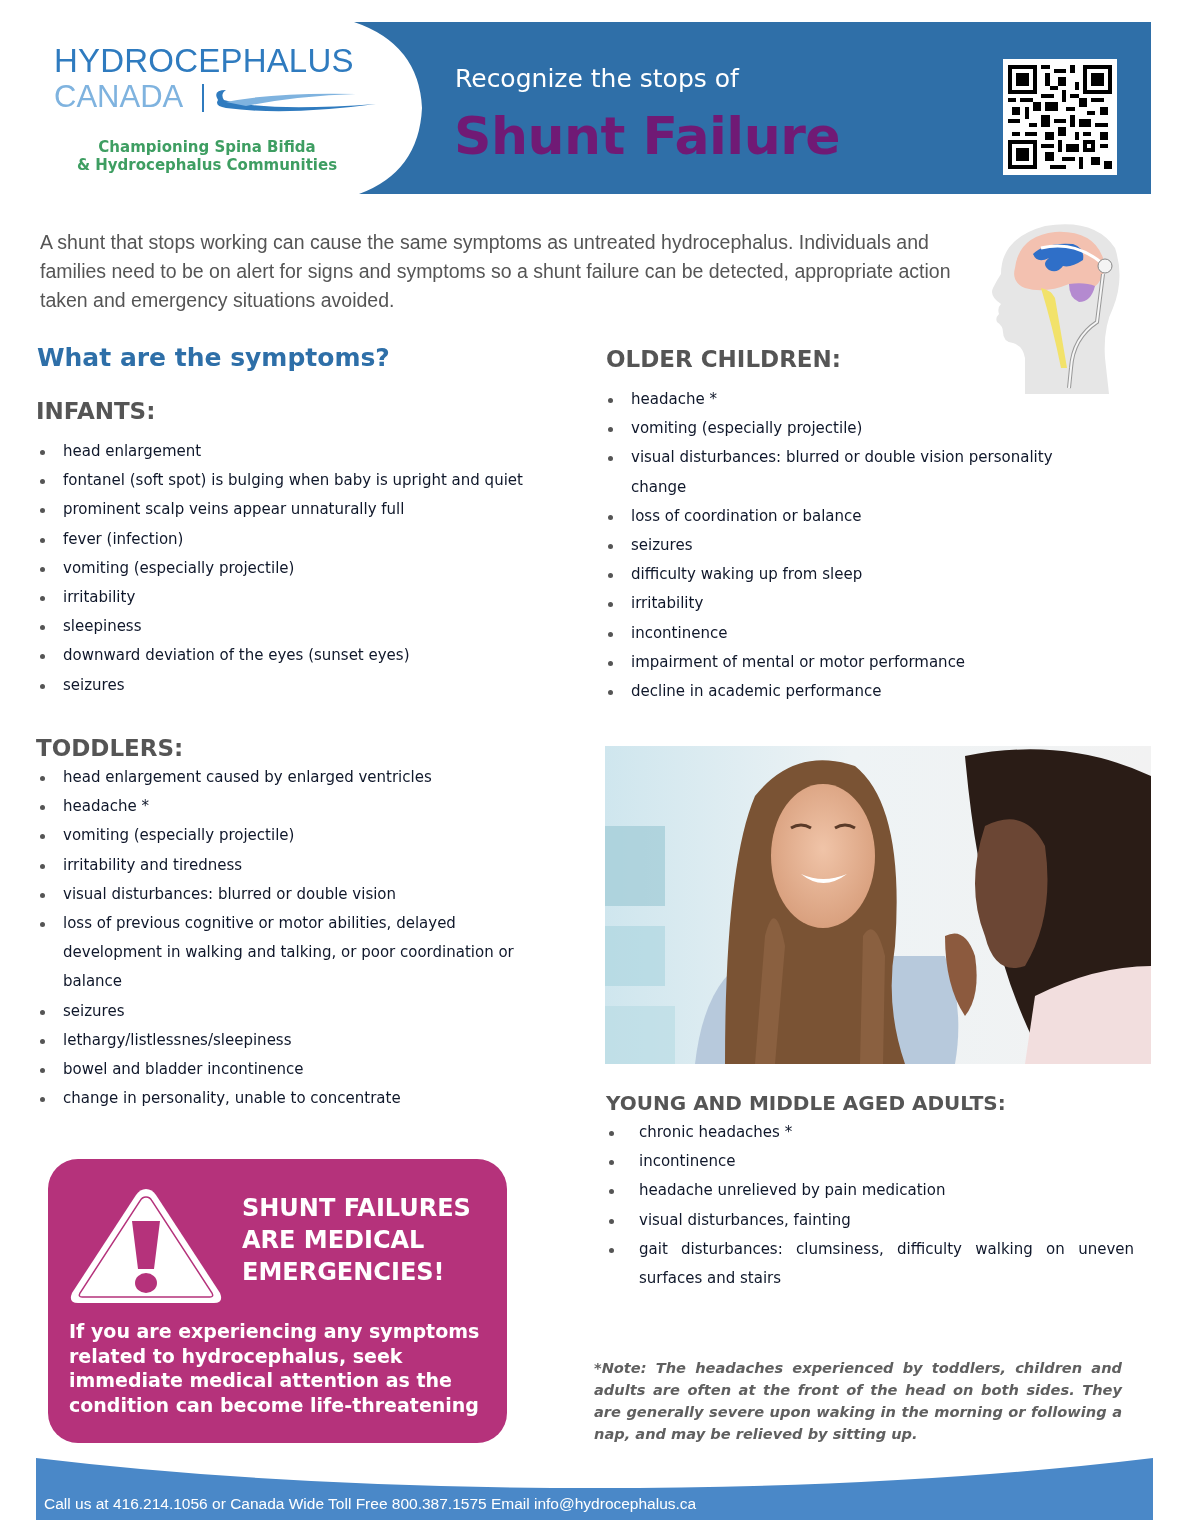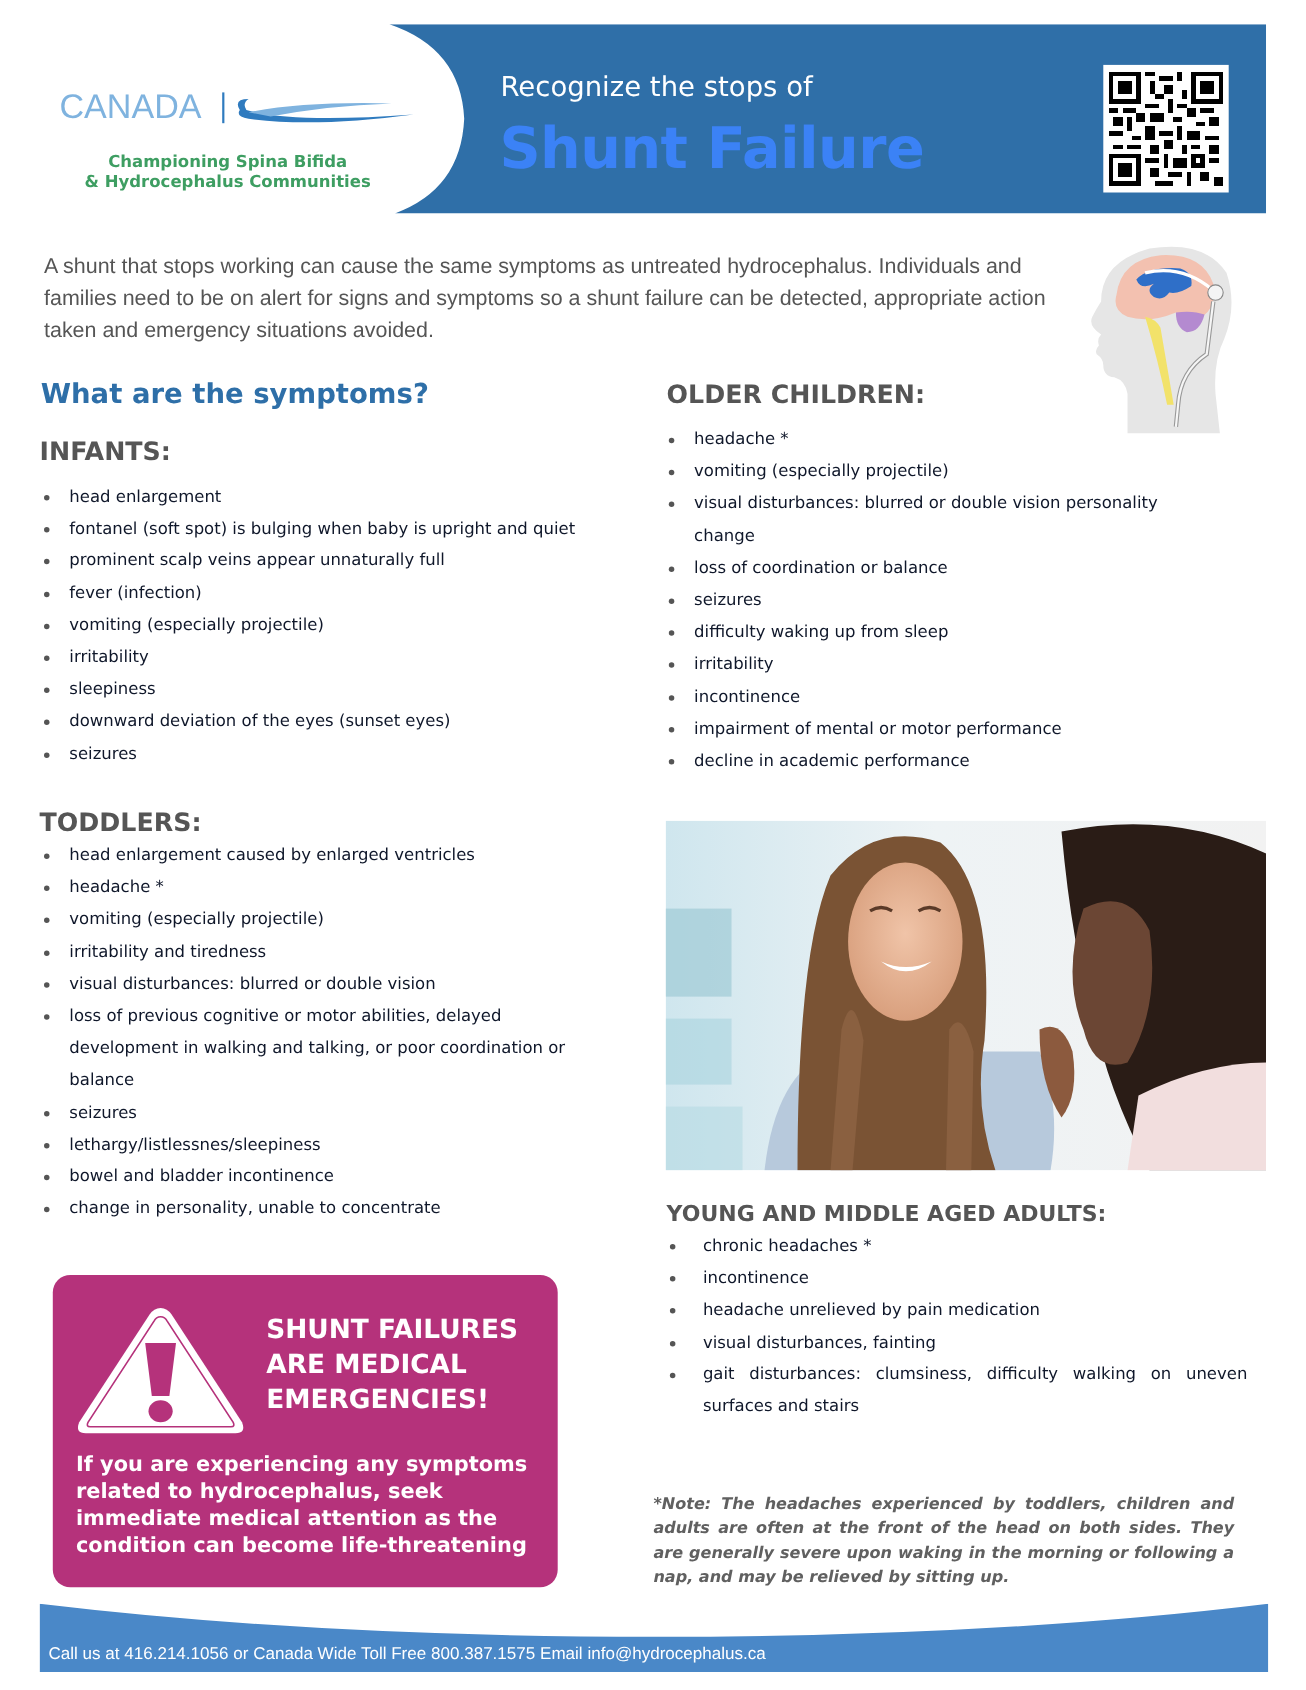--- a/index.html
+++ b/index.html
@@ -9,21 +9,21 @@
   
   .header { position: absolute; left: 34px; top: 22px; width: 1117px; height: 172px; }
   .header-band { position: absolute; left: 0; top: 0; width: 1117px; height: 172px; }
   .logo { position: absolute; left: 20px; top: 20px; width: 320px; height: 140px; }
   .logo-line1 { position: absolute; left: 0; top: 0; font-family: "Liberation Sans", sans-serif; font-size: 33px; color: #2f7bbf; letter-spacing: 0.2px; white-space: nowrap; }
   .logo-line2 { position: absolute; left: 0; top: 37px; font-family: "Liberation Sans", sans-serif; font-size: 31px; color: #7fb3df; white-space: nowrap; }
   .logo-sep { position: absolute; left: 148px; top: 42px; width: 2px; height: 28px; background: #2f7bbf; }
   .logo-wave { position: absolute; left: 152px; top: 40px; width: 170px; height: 34px; }
   .logo-tag { position: absolute; left: 0; top: 96px; width: 306px; text-align: center; font-family: "DejaVu Sans", sans-serif; font-weight: bold; font-size: 15px; line-height: 18px; color: #3e9e62; }
   .header-kicker { position: absolute; left: 421px; top: 42px; font-family: "DejaVu Sans", sans-serif; font-size: 25px; color: #ffffff; white-space: nowrap; }
-  .header-title { position: absolute; left: 420px; top: 84px; font-family: "DejaVu Sans", sans-serif; font-weight: bold; font-size: 52px; color: #3b82f6; white-space: nowrap; letter-spacing: -0.5px; }
+  .header-title { position: absolute; left: 420px; top: 84px; font-family: "DejaVu Sans", sans-serif; font-weight: bold; font-size: 52px; color: #701a75; white-space: nowrap; letter-spacing: -0.5px; }
   .qr { position: absolute; left: 969px; top: 37px; width: 114px; height: 116px; background: #ffffff; padding: 5px; }
 
   
   .intro { position: absolute; left: 40px; top: 228px; width: 920px; font-family: "Liberation Sans", sans-serif; font-size: 19.5px; line-height: 29px; color: #555555; }
   .head-illustration { position: absolute; left: 985px; top: 218px; width: 140px; height: 176px; }
 
   
   .symptoms-heading { position: absolute; left: 37px; top: 343px; font-family: "DejaVu Sans", sans-serif; font-weight: bold; font-size: 25px; color: #2e6fa8; white-space: nowrap; }
   .group-title { position: absolute; font-family: "DejaVu Sans", sans-serif; font-weight: bold; font-size: 23px; color: #555555; white-space: nowrap; }
 
@@ -33,39 +33,40 @@
   ul.symptoms.wide li { padding-left: 35px; }
   ul.symptoms.wide li::before { left: 5px; }
 
   
   .photo { position: absolute; left: 605px; top: 746px; width: 546px; height: 318px; overflow: hidden; }
 
   
   .note { position: absolute; left: 594px; top: 1357px; width: 528px; font-family: "DejaVu Sans", sans-serif; font-style: italic; font-weight: bold; font-size: 14.6px; line-height: 22px; color: #606060; text-align: justify; }
 
   
-  .alert { position: absolute; left: 48px; top: 1159px; width: 459px; height: 284px; background: #b5327b; border-radius: 16px; }
+  .alert { position: absolute; left: 48px; top: 1159px; width: 459px; height: 284px; background: #b5327b; border-radius: 30px; }
   .alert-icon { position: absolute; left: 18px; top: 26px; width: 160px; height: 122px; }
   .alert-title { position: absolute; left: 194px; top: 33px; font-family: "DejaVu Sans", sans-serif; font-weight: bold; font-size: 24px; line-height: 32px; color: #ffffff; }
   .alert-body { position: absolute; left: 21px; top: 160px; width: 430px; font-family: "DejaVu Sans", sans-serif; font-weight: bold; font-size: 19px; line-height: 24.5px; color: #ffffff; }
 
   
   .footer { position: absolute; left: 36px; top: 1458px; width: 1117px; height: 62px; }
   .footer-text-left { position: absolute; left: 8px; top: 37px; font-family: "Liberation Sans", sans-serif; font-size: 15.5px; color: #ffffff; white-space: nowrap; }
   .footer-text-right { position: absolute; right: 22px; top: 37px; font-family: "Liberation Sans", sans-serif; font-size: 15.5px; color: #ffffff; white-space: nowrap; margin-top: 35px; }
 </style>
 </head>
 <body>
 
 <div class="header">
   <svg class="header-band" viewBox="0 0 1117 172" preserveAspectRatio="none">
     <path d="M 320 0 L 1117 0 L 1117 172 L 325 172 Q 385 150 388 86 Q 385 22 320 0 Z" fill="#2f6fa8"></path>
   </svg>
 
   <div class="logo">
+    <div class="logo-line1">HYDROCEPHALUS</div>
     <div class="logo-line2">CANADA</div>
     <div class="logo-sep"></div>
     <svg class="logo-wave" viewBox="0 0 170 34">
       <path d="M 12 18 Q 6 8 20 8 Q 14 12 18 18 Q 60 30 170 22 Q 80 34 20 26 Q 8 24 12 18 Z" fill="#2f7bbf"></path>
       <path d="M 20 20 Q 70 10 150 12 Q 90 14 40 24 Z" fill="#7fb3df"></path>
     </svg>
     <div class="logo-tag">
       <div>Championing Spina Bifida</div>
       <div>&amp; Hydrocephalus Communities</div>
     </div>

